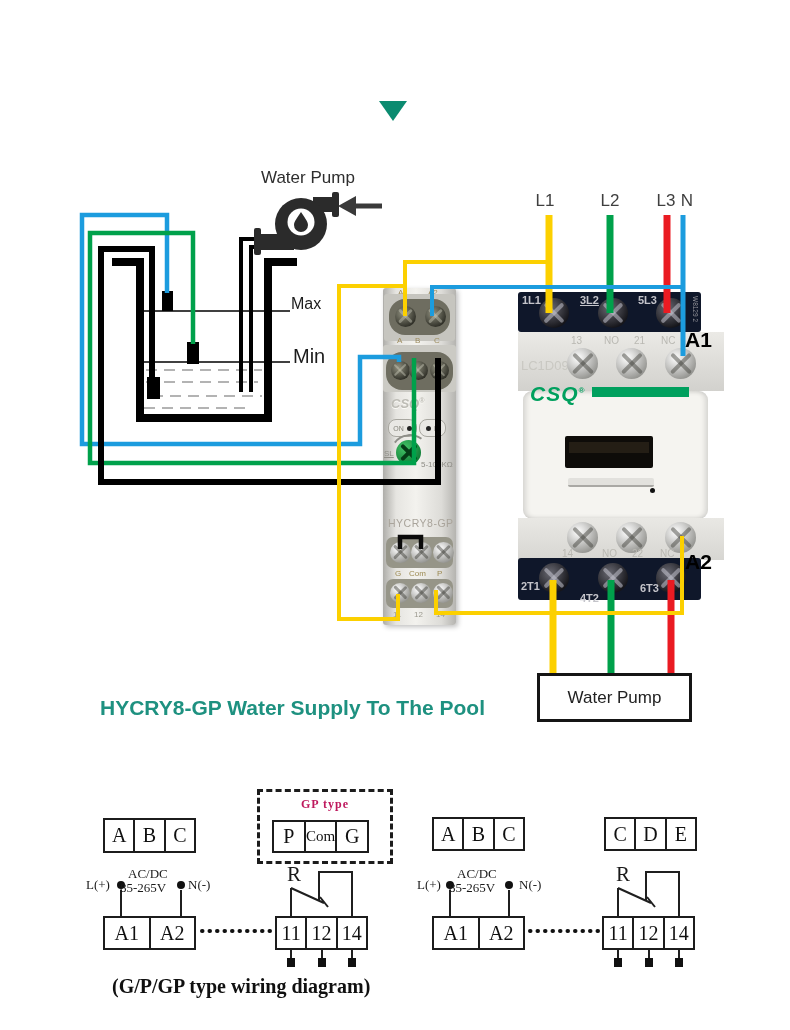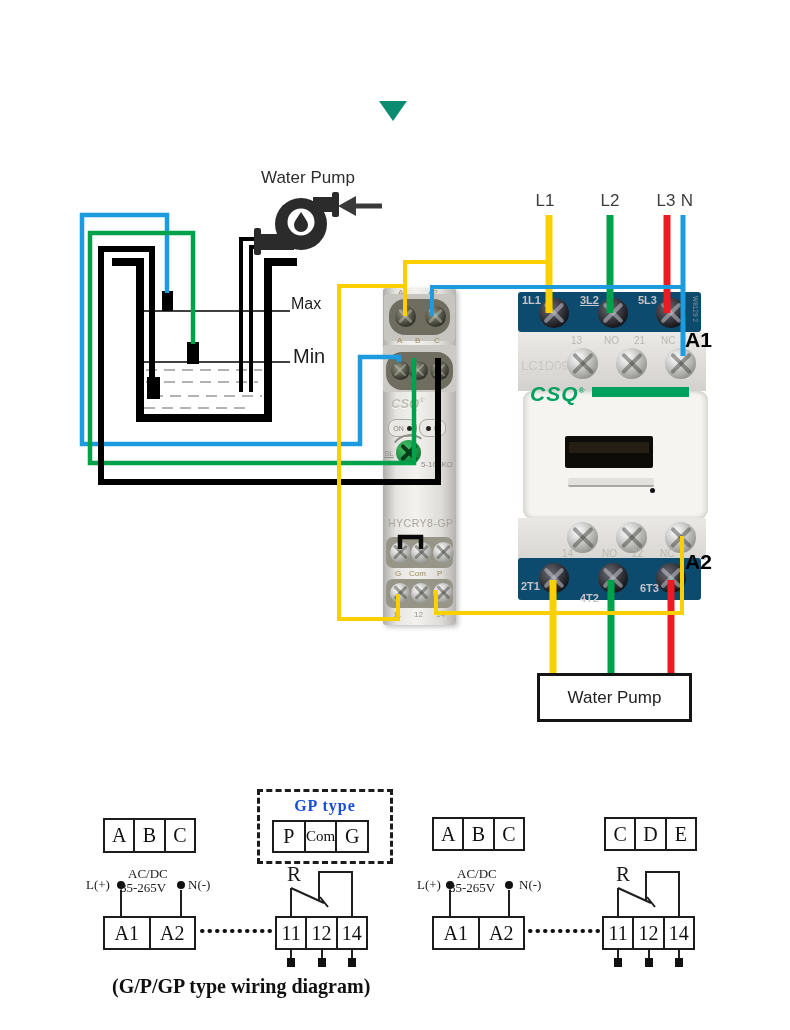--- a/index.html
+++ b/index.html
@@ -39,22 +39,22 @@
       display:flex;align-items:center;justify-content:center;gap:3px;font-size:7px;color:#84837a;}
   .mini-dot{width:5px;height:5px;border-radius:50%;background:#222;}
   .pot{position:absolute;border-radius:50%;background:radial-gradient(circle at 36% 32%,#45c468,#0c7a34 78%);}
   .pot::before,.pot::after{content:"";position:absolute;left:44%;top:8%;width:14%;height:84%;
       background:#053d17;border-radius:2px;transform:rotate(45deg);}
   .pot::after{transform:rotate(-45deg);}
   .pot-arc{position:absolute;border:2px solid transparent;border-top-color:#8e8e88;
       border-radius:50%;transform:rotate(-8deg);}
   
   #contactor{left:518px;top:292px;width:194px;height:308px;}
-  .c-strip{position:absolute;background:#0c4a6e;border-radius:3px;}
-  .c-band{position:absolute;background:linear-gradient(#ebeae6,#d2d1cd);}
+  .c-strip{position:absolute;background:#0f172a;border-radius:3px;}
+  .c-band{position:absolute;background:linear-gradient(#ebeae6,#d2d1cd);padding-left:18px;}
   .c-lbl{position:absolute;color:#b9b8b2;font-size:10px;line-height:1;}
   .c-wlbl{position:absolute;color:#c4c4ca;font-size:11px;font-weight:700;line-height:1;}
   #c-body{position:absolute;left:5px;top:99px;width:185px;height:128px;background:#f5f4f0;
       border-radius:9px;box-shadow:inset 3px 0 5px rgba(0,0,0,.12), inset -3px 0 5px rgba(0,0,0,.12);}
   #c-logo{position:absolute;left:12px;top:90px;font-size:21px;font-weight:700;font-style:italic;
       color:#00A05E;letter-spacing:1px;}
   #c-logo sup{font-size:8px;}
   #c-bar{position:absolute;left:74px;top:95px;width:97px;height:10px;background:#00A05E;}
   #c-window{position:absolute;left:47px;top:144px;width:88px;height:32px;background:#0e0c09;border-radius:2px;}
   #c-window .inner{position:absolute;left:4px;top:6px;right:4px;height:11px;background:#241e15;}
@@ -67,21 +67,21 @@
   #pump-box{left:537px;top:673px;width:149px;height:43px;border:3px solid #151515;background:#fff;
       display:flex;align-items:center;justify-content:center;font-size:17px;color:#222;z-index:2;}
   
   .tbox{position:absolute;display:flex;z-index:2;}
   .tbox .cell{flex:1;border:2px solid #1c1c1c;background:#fff;display:flex;align-items:center;
       justify-content:center;font-family:"Liberation Serif",serif;font-size:20px;color:#101010;}
   .tbox .cell + .cell{border-left:none;}
   .tbox .cell.small{font-size:15px;}
   #gp-box{position:absolute;left:257px;top:789px;width:130px;height:69px;border:3px dashed #1c1c1c;z-index:2;}
   #gp-title{position:absolute;left:0;top:5px;width:100%;text-align:center;
-      font-family:"Liberation Serif",serif;font-weight:700;font-size:16px;letter-spacing:1px;color:#1d4ed8;}
+      font-family:"Liberation Serif",serif;font-weight:700;font-size:12px;letter-spacing:1px;color:#be185d;}
   .s-lbl{position:absolute;font-family:"Liberation Serif",serif;font-size:13px;color:#1a1a1a;
       line-height:1;white-space:nowrap;z-index:10;}
   .s-cap{position:absolute;font-family:"Liberation Serif",serif;font-weight:700;font-size:20px;
       color:#101010;white-space:nowrap;z-index:10;}
   .s-r{position:absolute;font-family:"Liberation Serif",serif;font-size:21px;color:#1a1a1a;z-index:10;}
   #wires{position:absolute;left:0;top:0;z-index:5;pointer-events:none;}
 </style>
 </head>
 <body>
 
@@ -193,20 +193,21 @@
     </div>
   </div>
 
   <div class="coil-lbl" style="left:685px;top:328px;">A1</div>
   <div class="coil-lbl" style="left:685px;top:550px;">A2</div>
 
   <div class="abs" id="pump-box">
     <span>Water Pump</span>
   </div>
 
+  <div class="abs" id="caption-main">HYCRY8-GP Water Supply To The Pool</div>
 
   <div class="tbox" style="left:103px;top:818px;width:93px;height:35px;">
     <div class="cell">A</div>
     <div class="cell">B</div>
     <div class="cell">C</div>
   </div>
   <div id="gp-box">
     <div id="gp-title">GP type</div>
     <div class="tbox" style="left:12px;top:28px;width:97px;height:33px;">
       <div class="cell">P</div>

